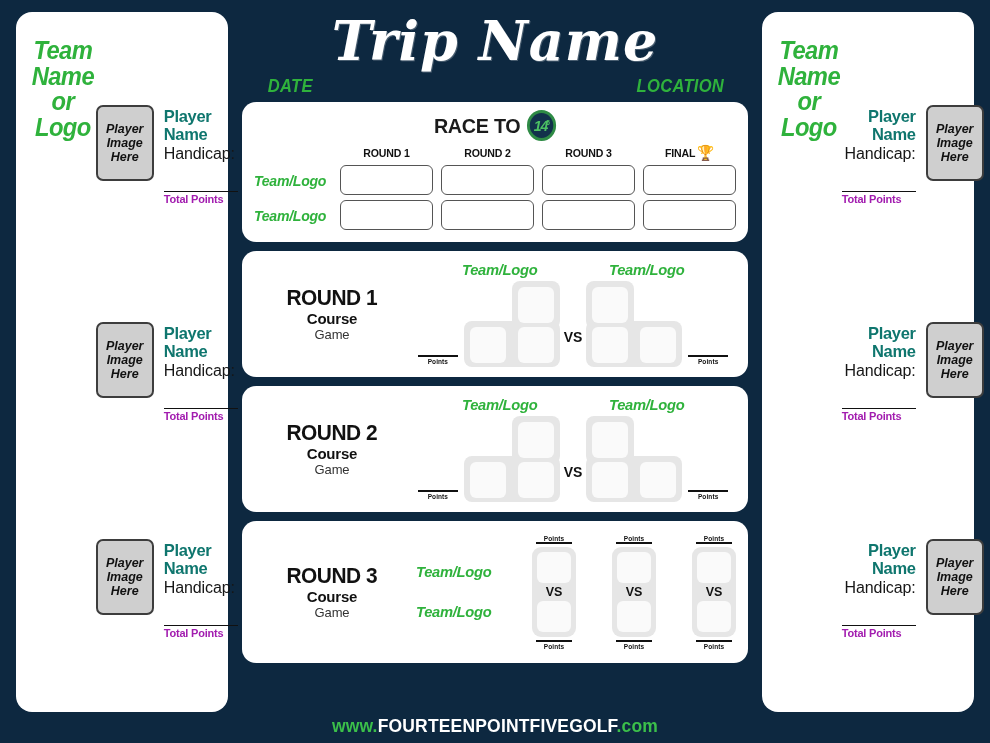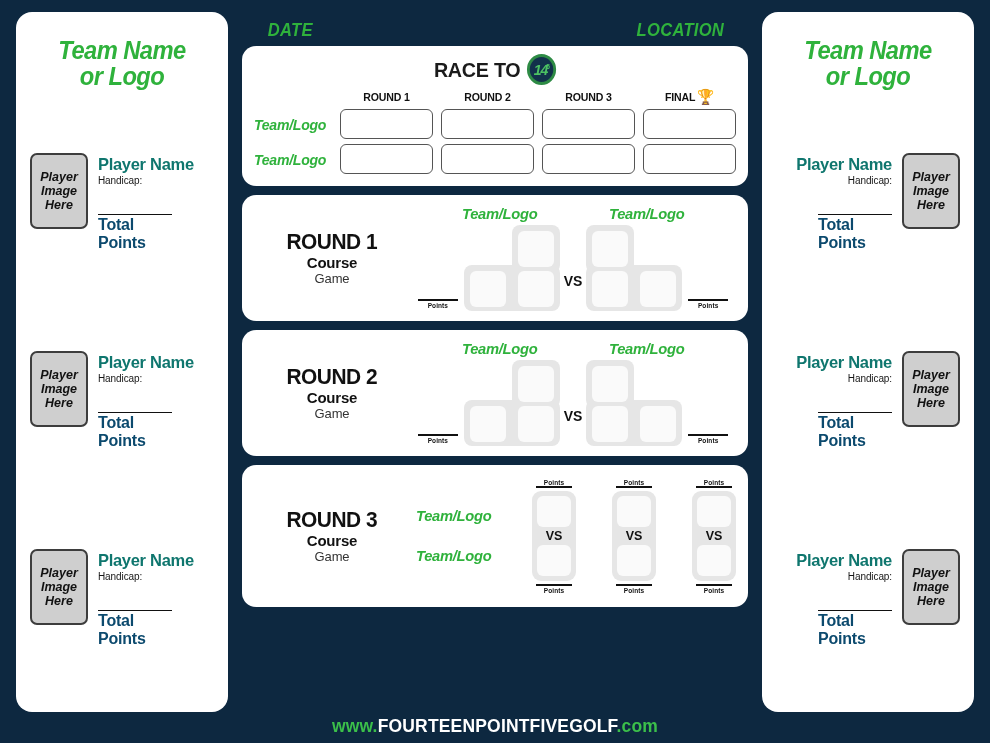--- a/index.html
+++ b/index.html
@@ -23,21 +23,21 @@
   }
 
   
   .team-panel {
     width: 212px;
     flex: 0 0 212px;
     background: #ffffff;
     border-radius: 16px;
     padding: 26px 14px 14px 14px;
     display: flex;
-    flex-direction: column;
+    flex-direction: row;
     height: 700px;
   }
 
   .team-heading {
     color: #2fb23c;
     font-style: italic;
     font-weight: bold;
     font-size: 25px;
     line-height: 1.02;
     text-align: center;
@@ -90,33 +90,33 @@
   .player-row.right .player-info { align-items: flex-end; text-align: right; }
 
   .player-name {
     font-size: 16.5px;
     font-weight: bold;
     color: #0f766e;
     letter-spacing: -0.3px;
     line-height: 1.1;
   }
   .handicap {
-    font-size: 10px;
+    font-size: 16px;
     color: #161616;
     margin-top: 2px;
     letter-spacing: -0.1px;
   }
   .total-pts {
     margin-top: 28px;
     width: 74px;
     border-top: 1.6px solid #111;
     padding-top: 1px;
-    font-size: 16px;
-    font-weight: bold;
-    color: #0c4a6e;
+    font-size: 11px;
+    font-weight: bold;
+    color: #a21caf;
     letter-spacing: -0.2px;
   }
   .player-row.right .total-pts { text-align: left; }
 
   
   .center {
     flex: 1;
     display: flex;
     flex-direction: column;
     min-width: 0;
@@ -474,20 +474,21 @@
           <div class="handicap">Handicap:</div>
           <div class="total-pts">Total Points</div>
         </div>
       </div>
 
     </div>
   </div>
 
   <div class="center">
 
+    <div class="trip-title">Trip Name</div>
 
     <div class="meta-row">
       <span>DATE</span>
       <span>LOCATION</span>
     </div>
 
     <div class="card race-card">
       <div class="race-title">
         <span>RACE TO</span>
         <span class="badge">

